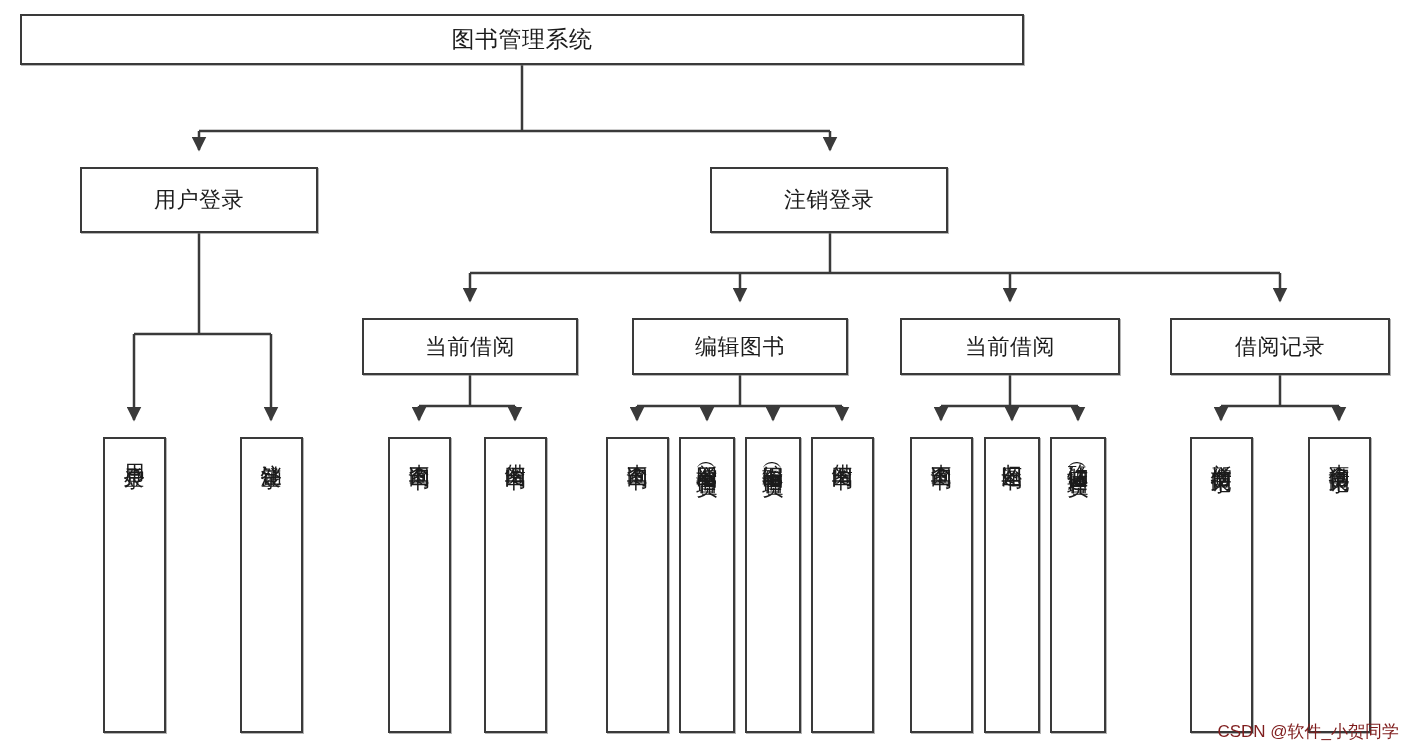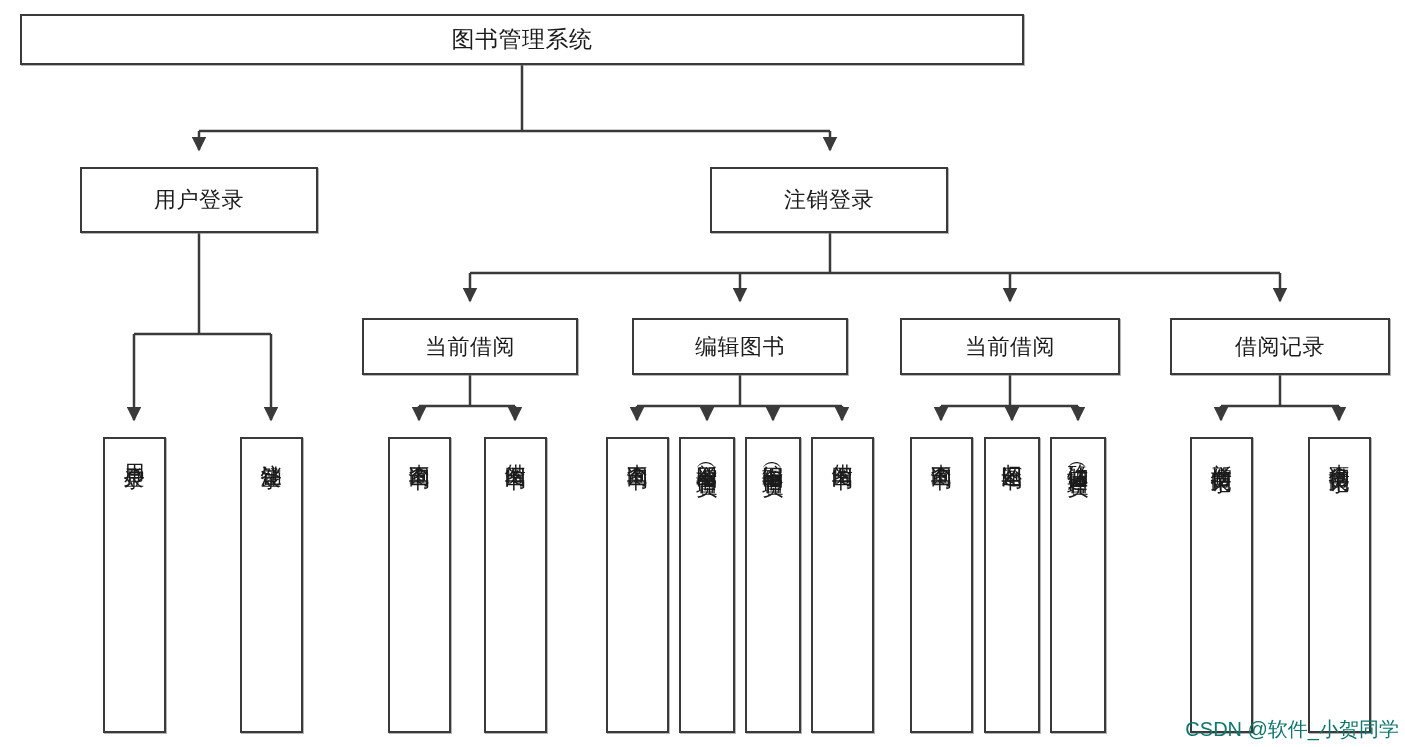--- a/index.html
+++ b/index.html
@@ -43,22 +43,22 @@
     font-size:21px;
     line-height:1.12;
     letter-spacing:2px;
     white-space:pre;
   }
 
   .watermark{
     position:absolute;
     right:6px;
     bottom:4px;
-    font-size:20px;
-    color:#0f766e;
+    font-size:17px;
+    color:#7f1d1d;
     white-space:pre;
     user-select:none;
   }
 </style>
 </head>
 <body>
 
 <div id="diagram">
 
   <svg class="lines" viewBox="0 0 1405 747" xmlns="http://www.w3.org/2000/svg">

